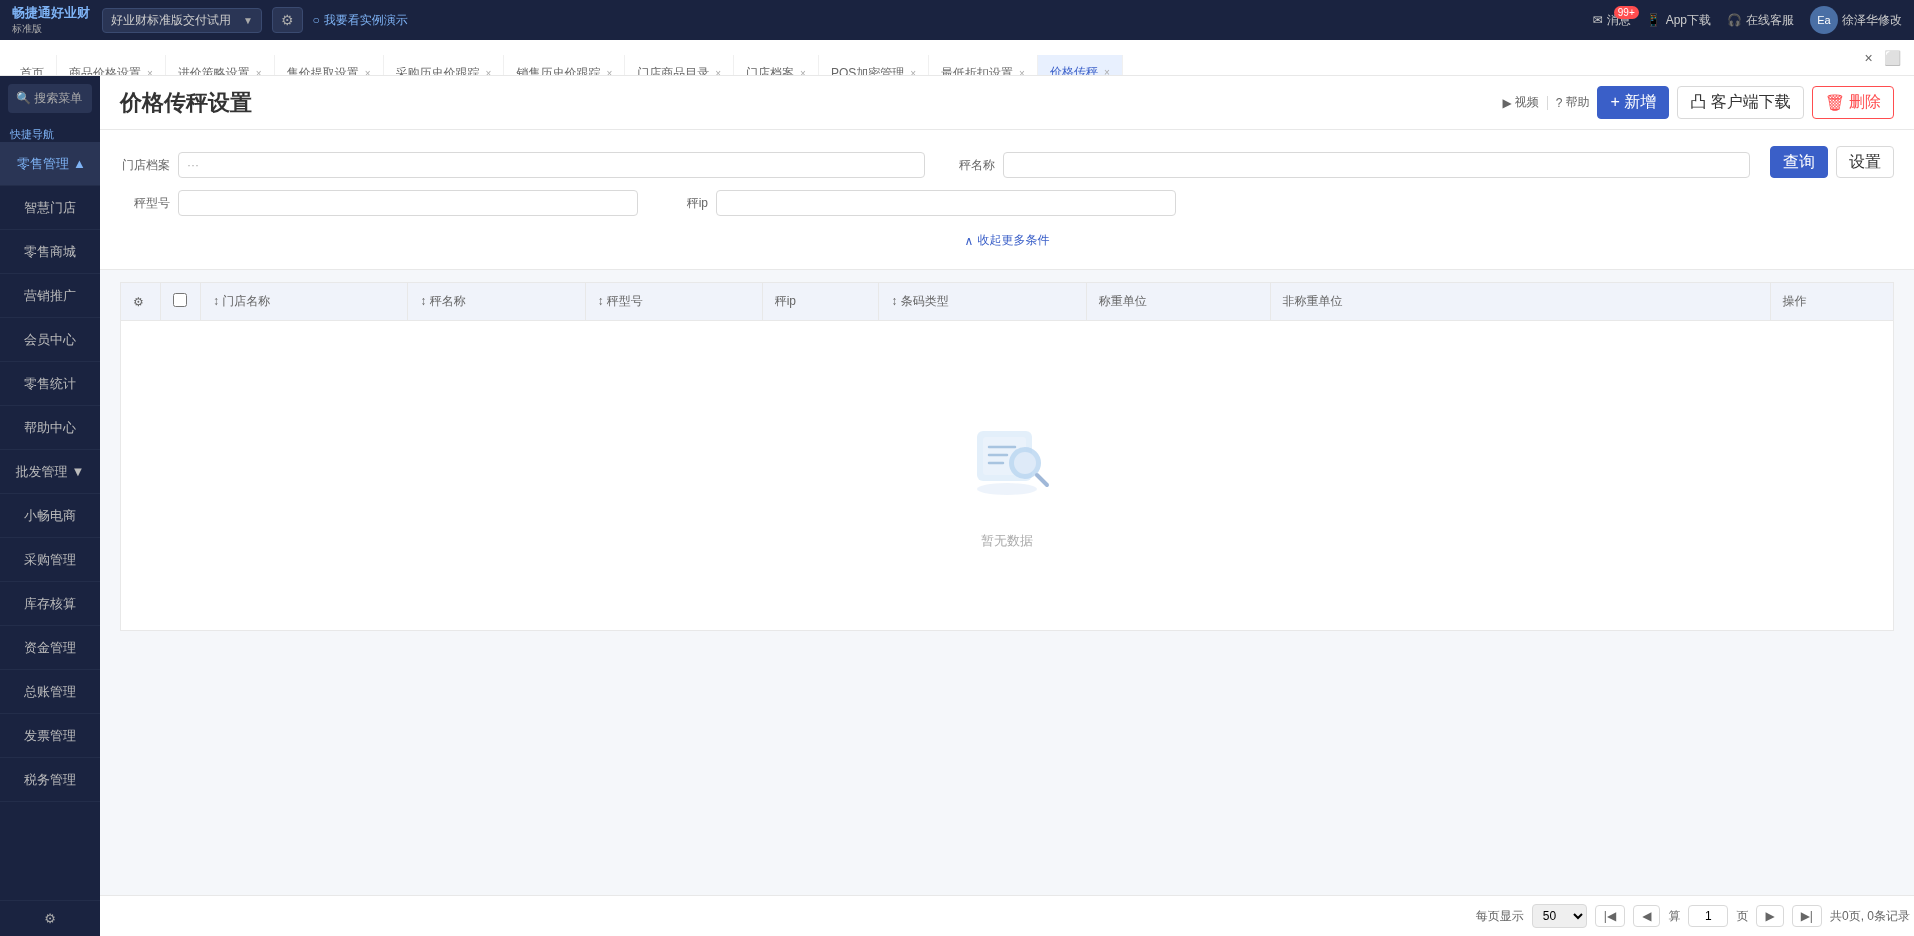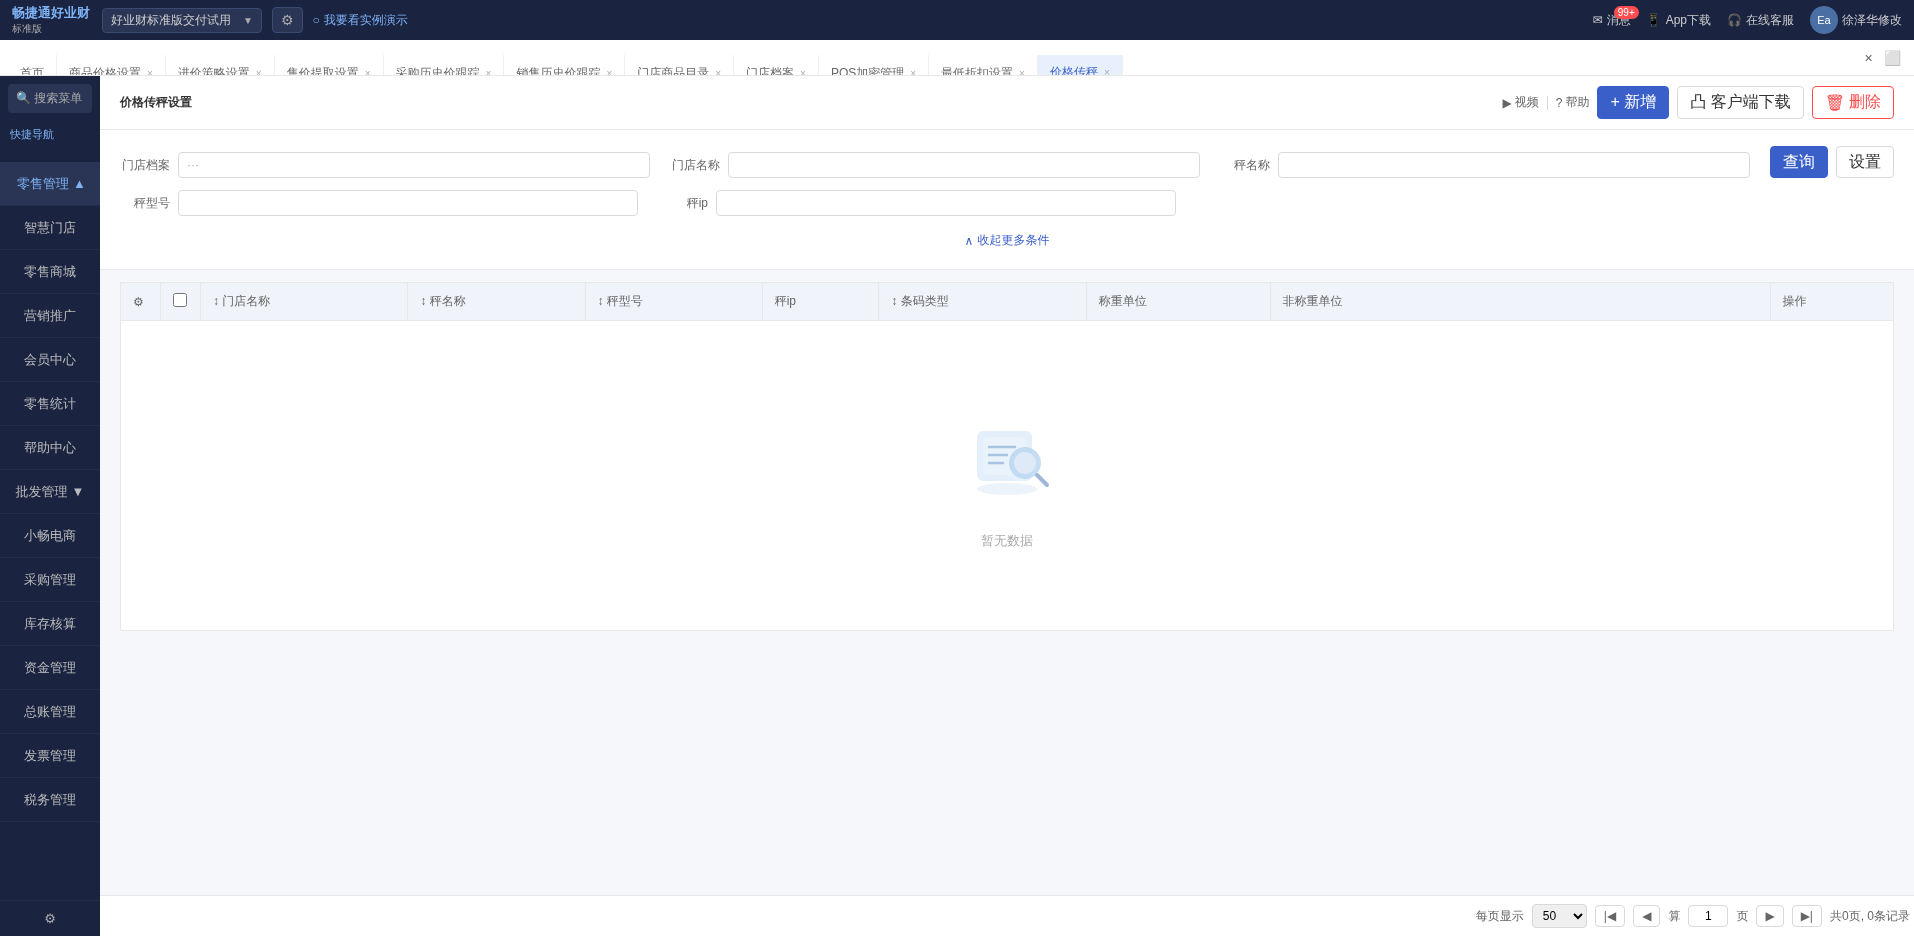--- a/index.html
+++ b/index.html
@@ -29,32 +29,32 @@
     .tab-bar-btn { background: none; border: none; cursor: pointer; color: #666; font-size: 14px; padding: 4px; }
 
     
     .main-layout { display: flex; flex: 1; overflow: hidden; }
 
     
     .sidebar { background: #1a2340; color: #fff; width: 100px; display: flex; flex-direction: column; flex-shrink: 0; overflow-y: auto; }
     .sidebar::-webkit-scrollbar { width: 3px; }
     .sidebar-search { padding: 8px; }
     .sidebar-search-btn { background: #2a3555; border: none; color: #aaa; width: 100%; padding: 6px 8px; border-radius: 4px; cursor: pointer; font-size: 12px; text-align: left; }
-    .sidebar-nav-label { color: #7eb3f5; font-size: 11px; padding: 6px 10px 20px; cursor: pointer; display: flex; align-items: center; gap: 4px; }
+    .sidebar-nav-label { color: #7eb3f5; font-size: 11px; padding: 6px 10px 0; cursor: pointer; display: flex; align-items: center; gap: 4px; }
     .sidebar-item { padding: 10px 8px; text-align: center; color: #bbb; cursor: pointer; font-size: 13px; border-bottom: 1px solid #232d4a; display: flex; flex-direction: column; align-items: center; justify-content: center; min-height: 44px; }
     .sidebar-item.active { background: #2a3555; color: #7eb3f5; padding-left: 11px; }
     .sidebar-item.has-arrow { flex-direction: row; justify-content: center; gap: 4px; }
     .sidebar-settings { margin-top: auto; padding: 10px; text-align: center; color: #aaa; cursor: pointer; border-top: 1px solid #232d4a; }
 
     
     .content-area { flex: 1; display: flex; flex-direction: column; overflow: hidden; background: #f5f7fa; }
 
     
     .page-header { background: #fff; padding: 10px 20px; border-bottom: 1px solid #e8e8e8; display: flex; align-items: center; justify-content: space-between; flex-shrink: 0; }
-    .page-title { font-size: 12px; font-weight: bold; color: #333; }
+    .page-title { font-size: 22px; font-weight: bold; color: #333; }
     .page-actions { display: flex; align-items: center; gap: 8px; }
     .page-action-link { color: #666; font-size: 12px; cursor: pointer; display: flex; align-items: center; gap: 3px; }
     .divider-v { width: 1px; height: 14px; background: #d9d9d9; }
     .btn { border: 1px solid #d9d9d9; background: #fff; color: #333; padding: 5px 12px; border-radius: 4px; cursor: pointer; font-size: 16px; display: flex; align-items: center; gap: 4px; }
     .btn-primary { background: #3a5fc8; color: #fff; border-color: #3a5fc8; }
     .btn-danger { background: #fff; color: #ff4d4f; border-color: #ff4d4f; }
 
     
     .filter-area { background: #fff; padding: 16px 20px; border-bottom: 1px solid #e8e8e8; flex-shrink: 0; }
     .filter-row { display: flex; gap: 20px; margin-bottom: 12px; flex-wrap: wrap; align-items: flex-end; }
@@ -260,24 +260,20 @@
       </div>
     </div>
 
     <div class="filter-area">
       <div class="filter-row">
         <div class="filter-item">
           <span class="filter-label">门店档案</span>
           <div class="filter-selector">
             <span class="dots">···</span>
           </div>
-        </div>
-        <div class="filter-item">
-          <span class="filter-label">门店名称</span>
-          <input class="filter-input" type="text" style="">
         </div>
         <div class="filter-item">
           <span class="filter-label">秤名称</span>
           <input class="filter-input" type="text" style="">
         </div>
         <div style="display:flex;gap:8px;flex-shrink:0;">
           <button class="btn btn-primary" style="height:32px;">查询</button>
           <button class="btn" style="height:32px;">设置</button>
         </div>
       </div>

